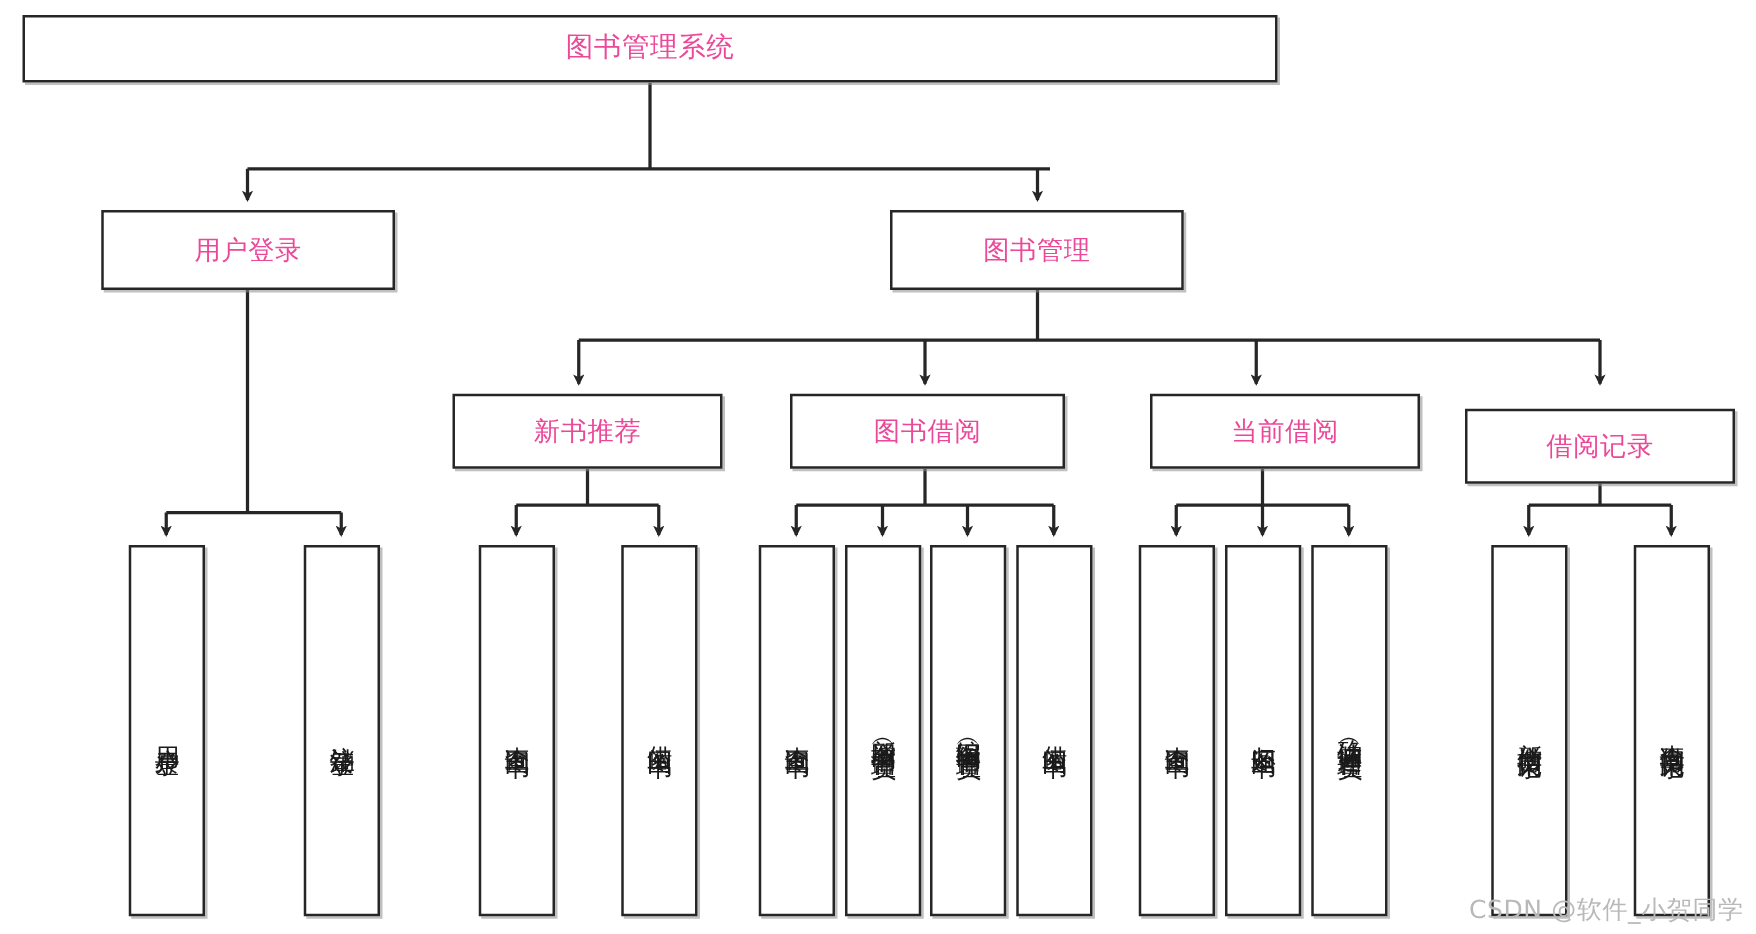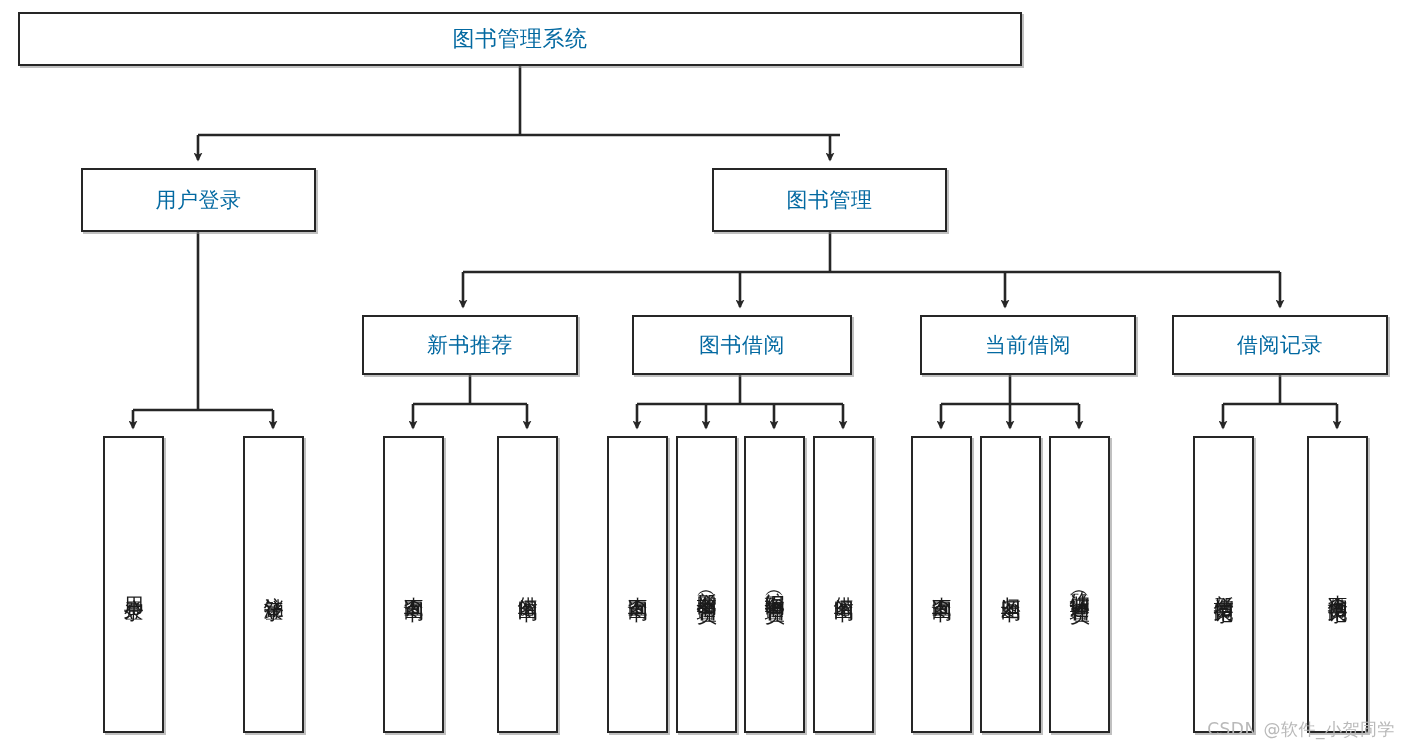--- a/index.html
+++ b/index.html
@@ -31,21 +31,21 @@
     background: #ffffff;
     border: 2.5px solid #262626;
     box-shadow: 2px 2px 0 rgba(140,140,140,0.55);
     display: flex;
     align-items: center;
     justify-content: center;
     z-index: 2;
   }
   .node .label-h {
     font-size: 21px;
-    color: #0369a1;
+    color: #ec4899;
     line-height: 1.15;
     letter-spacing: 0.5px;
     white-space: nowrap;
     text-align: center;
   }
   .node.root .label-h { font-size: 22px; }
   .leaf {
     position: absolute;
     box-sizing: border-box;
     background: #ffffff;
@@ -64,21 +64,21 @@
     color: #1a1a1a;
     line-height: 1.18;
     letter-spacing: 2px;
     text-align: center;
     white-space: nowrap;
   }
   .watermark {
     position: absolute;
     right: 10px;
     bottom: 6px;
-    font-size: 17px;
+    font-size: 20px;
     color: #b9b9b9;
     letter-spacing: 0.5px;
     white-space: nowrap;
     z-index: 5;
   }
 </style>
 </head>
 <body>
 
 <div id="canvas">
@@ -146,21 +146,21 @@
 
   <div class="node" style="left:712px; top:168px; width:235px; height:64px;">
     <span class="label-h">图书管理</span>
   </div>
   <div class="node" style="left:632px; top:315px; width:220px; height:60px;">
     <span class="label-h">图书借阅</span>
   </div>
   <div class="node" style="left:920px; top:315px; width:216px; height:60px;">
     <span class="label-h">当前借阅</span>
   </div>
-  <div class="node" style="left:1172px; top:315px; width:216px; height:60px;">
+  <div class="node" style="left:1172px; top:327px; width:216px; height:60px;">
     <span class="label-h">借阅记录</span>
   </div>
 
   <div class="leaf" style="left:103px; top:436px; width:61px; height:297px;">
     <span class="label-v">用户登录</span>
   </div>
   <div class="leaf" style="left:243px; top:436px; width:61px; height:297px;">
     <span class="label-v">注销登录</span>
   </div>
 

